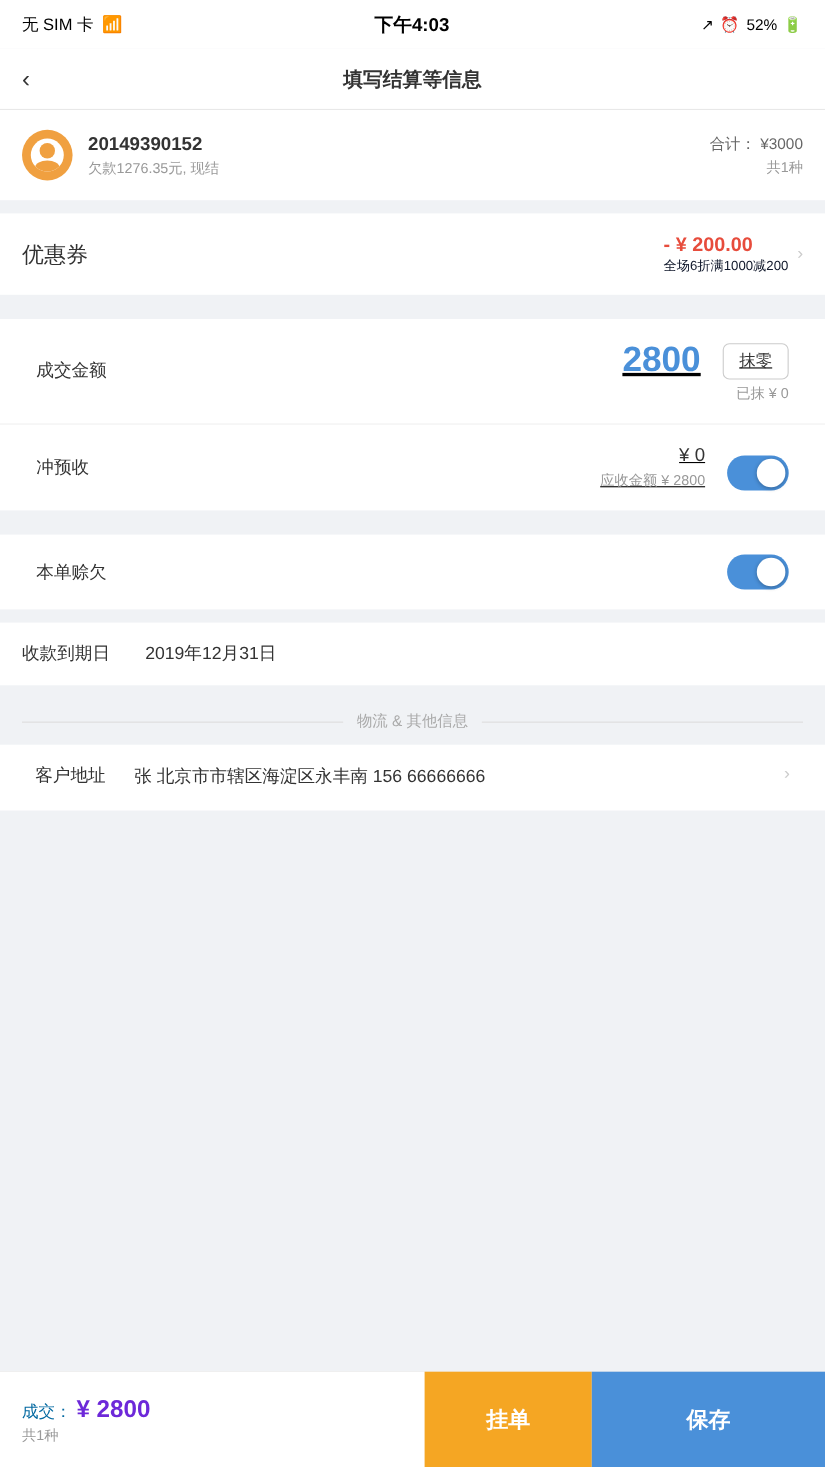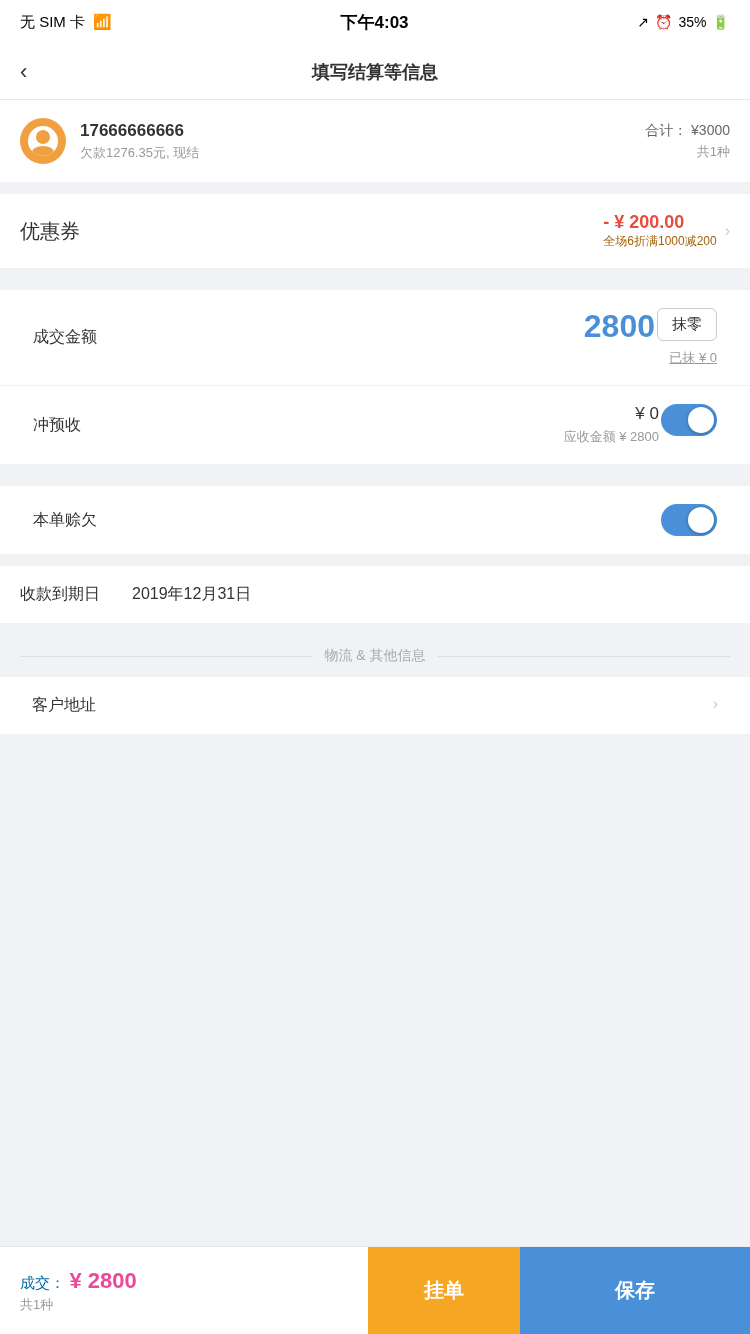--- a/index.html
+++ b/index.html
@@ -115,21 +115,21 @@
       padding: 18px 20px;
       display: flex;
       align-items: center;
       justify-content: space-between;
       margin-bottom: 12px;
       cursor: pointer;
     }
     .coupon-label { font-size: 20px; color: #333; }
     .coupon-right { display: flex; align-items: center; gap: 8px; }
     .coupon-discount { font-size: 18px; font-weight: 700; color: #e74c3c; }
-    .coupon-desc { font-size: 12px; color: #a16207; text-align: center; }
+    .coupon-desc { font-size: 12px; color: #0f172a; text-align: center; }
     .chevron { font-size: 16px; color: #ccc; }
 
     
     .section-divider {
       height: 10px;
       background: #f0f2f5;
     }
 
     
     .form-section {
@@ -138,32 +138,32 @@
     }
     .form-row {
       display: flex;
       align-items: center;
       justify-content: space-between;
       padding: 18px 33px;
       border-bottom: 1px solid #f0f0f0;
     }
     .form-row:last-child { border-bottom: none; }
     .form-label { font-size: 16px; color: #333; }
-    .form-value-area { display: flex; align-items: flex-start; gap: 2px; }
+    .form-value-area { display: flex; align-items: flex-end; gap: 20px; text-decoration: underline; }
     .amount-big { font-size: 32px; font-weight: 700; color: #4a90d9; }
     .round-btn {
       border: 1px solid #ccc;
       border-radius: 6px;
       padding: 6px 14px;
       font-size: 15px;
       color: #333;
       background: #fff;
       cursor: pointer;
     }
-    .amount-note { font-size: 13px; color: #999; margin-top: 4px; text-align: right; text-decoration: underline; }
+    .amount-note { font-size: 13px; color: #999; margin-top: 4px; text-align: right; }
 
     .charge-amount { text-align: right; }
     .charge-main { font-size: 17px; color: #333; font-weight: 500; }
     .charge-sub { font-size: 13px; color: #999; margin-top: 4px; }
 
     
     .toggle {
       width: 56px;
       height: 32px;
       border-radius: 16px;
@@ -238,36 +238,36 @@
       background: #fff;
       display: flex;
       align-items: center;
       border-top: 1px solid #e8e8e8;
     }
     .bottom-summary {
       flex: 1;
       padding: 0 20px;
     }
     .bottom-total-label { font-size: 15px; color: #0369a1; }
-    .bottom-total-value { font-size: 22px; font-weight: 700; color: #ec4899; margin-top: 45px; }
+    .bottom-total-value { font-size: 22px; font-weight: 700; color: #6d28d9; margin-top: 45px; }
     .bottom-count { font-size: 13px; color: #999; margin-top: 2px; }
     .btn-pending {
       width: 152px;
       height: 88px;
       background: #f5a623;
       display: flex;
       align-items: center;
       justify-content: center;
       font-size: 20px;
       font-weight: 600;
       color: #fff;
       cursor: pointer;
     }
     .btn-save {
-      width: 230px;
+      width: 212px;
       height: 88px;
       background: #4a90d9;
       display: flex;
       align-items: center;
       justify-content: center;
       font-size: 20px;
       font-weight: 600;
       color: #fff;
       cursor: pointer;
     }
@@ -277,42 +277,42 @@
 
 <div class="status-bar">
   <div class="status-left">
     <span>无 SIM 卡</span>
     <span>📶</span>
   </div>
   <div class="status-center">下午4:03</div>
   <div class="status-right">
     <span>↗</span>
     <span>⏰</span>
-    <span>35%</span>
+    <span>52%</span>
     <span>🔋</span>
   </div>
 </div>
 
 <div class="nav-bar">
   <div class="nav-back">‹</div>
   <div class="nav-title">填写结算等信息</div>
 </div>
 
 <div class="content">
 
   <div class="customer-card">
     <div class="customer-left">
       <div class="avatar">
         <div class="avatar-inner">
           <div class="avatar-head"></div>
           <div class="avatar-body"></div>
         </div>
       </div>
       <div>
-        <div class="customer-name">17666666666</div>
+        <div class="customer-name">20149390152</div>
         <div class="customer-sub">欠款1276.35元, 现结</div>
       </div>
     </div>
     <div class="customer-right">
       <div class="total-label">
         <span>合计：</span>
         <span>¥3000</span>
       </div>
       <div class="total-count">共1种</div>
     </div>
@@ -374,20 +374,21 @@
   </div>
 
   <div class="logistics-divider">
     <div class="divider-line"></div>
     <span class="divider-text">物流 &amp; 其他信息</span>
     <div class="divider-line"></div>
   </div>
 
   <div class="address-row">
     <span class="address-label">客户地址</span>
+    <span class="address-value">张 北京市市辖区海淀区永丰南 156 66666666</span>
     <span class="chevron">›</span>
   </div>
 
   <div class="bottom-space"></div>
 
 </div>
 
 <div class="bottom-bar">
   <div class="bottom-summary">
     <div>

